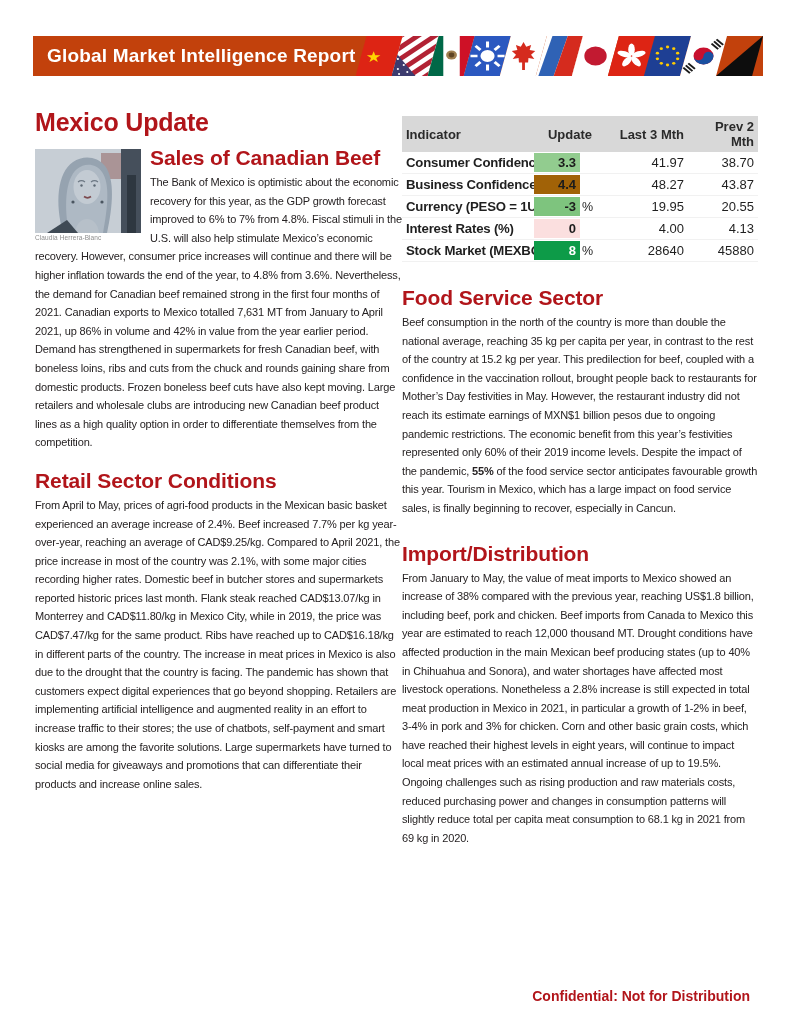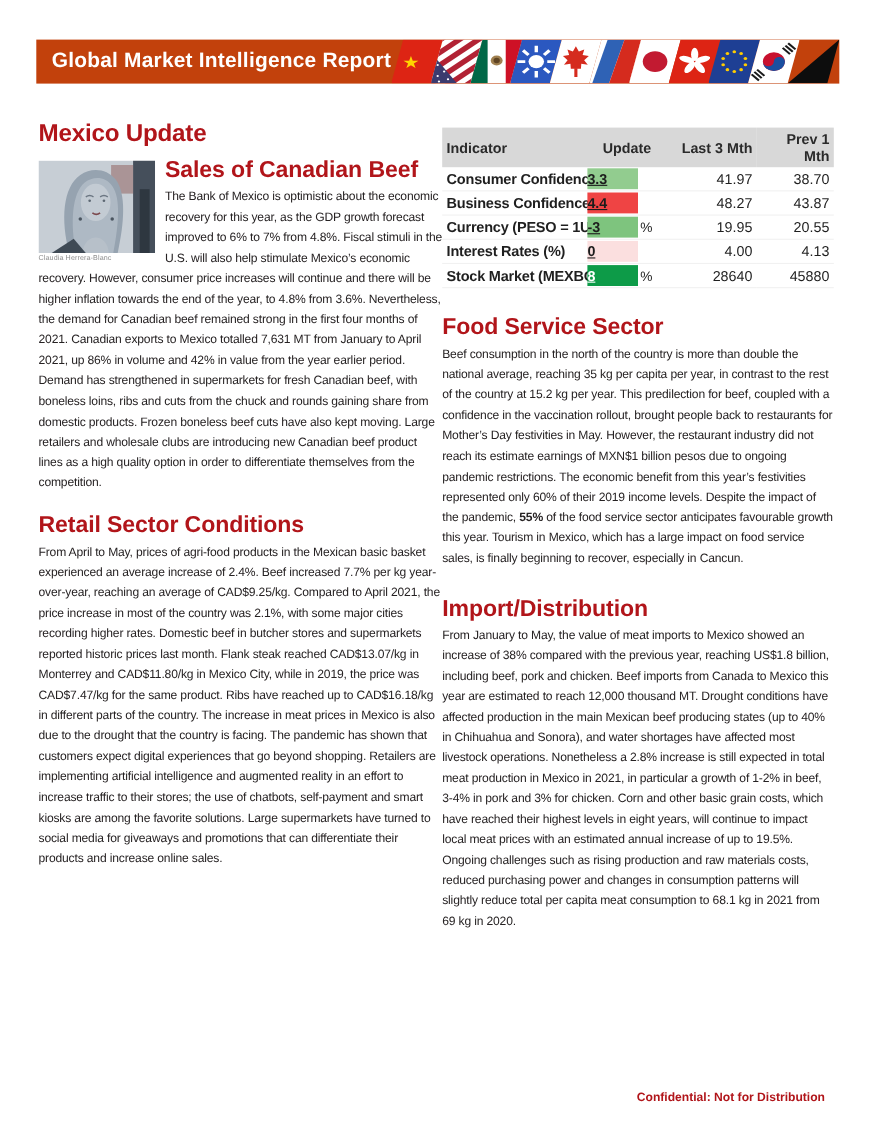--- a/index.html
+++ b/index.html
@@ -14,21 +14,21 @@
   .flagband{margin-left:auto;height:100%;width:446px;display:flex;overflow:hidden;}
   .flag{flex:1 1 auto;position:relative;margin-left:-11px;
         clip-path:polygon(11px 0,100% 0,calc(100% - 11px) 100%,0 100%);}
   .flag:first-child{margin-left:0;}
   .flag svg{position:absolute;inset:0;width:100%;height:100%;display:block;}
 
   
   .col-left{position:absolute;left:35px;top:108px;width:367px;}
   .col-right{position:absolute;left:402px;top:116px;width:356px;}
 
-  h1.pagetitle{font-size:22px;color:#b1151a;font-weight:bold;margin:0 0 9px;letter-spacing:-.2px;}
+  h1.pagetitle{font-size:25px;color:#b1151a;font-weight:bold;margin:0 0 9px;letter-spacing:-.2px;}
   h2.sechead{font-size:21px;color:#b1151a;font-weight:bold;margin:0 0 3px;letter-spacing:-.1px;}
   .col-left h2.sechead.second{margin-top:17px;}
   .col-right h2.sechead{margin-top:24px;}
   p.body{font-size:11px;line-height:18.6px;margin:0;color:#262223;letter-spacing:-.15px;}
   p.body b{font-weight:bold;}
 
   
   figure.photo{float:left;width:106px;margin:3px 9px 2px 0;padding:0;}
   .photo-img{width:106px;height:84px;display:block;}
   figcaption{font-size:6.5px;color:#8d8d8d;margin-top:1px;letter-spacing:.1px;}
@@ -38,28 +38,28 @@
   
   table.ind{width:100%;border-collapse:collapse;font-size:13px;table-layout:fixed;}
   table.ind th{background:#d8d8d8;font-weight:bold;color:#2a2a2a;padding:3px 4px;
                text-align:left;font-size:13px;}
   table.ind th.chg{text-align:center;width:72px;}
   table.ind th.num{text-align:right;}
   table.ind th.num.last{width:70px;} table.ind th.num.prev{width:62px;}
   table.ind td{padding:1px 4px;border-bottom:1px solid #f1f1f1;vertical-align:middle;}
   td.ti{font-weight:bold;color:#1f1f1f;font-size:13.2px;letter-spacing:-.2px;white-space:nowrap;}
   td.tc{padding:1px 0;white-space:nowrap;}
-  .chip{display:inline-block;width:46px;text-align:left;padding:2px 4px 2px 0;
-        font-weight:bold;box-sizing:border-box;font-size:13px;text-decoration:underline;}
+  .chip{display:inline-block;width:46px;text-align:right;padding:2px 4px 2px 0;
+        font-weight:bold;box-sizing:border-box;font-size:13px;}
   .sfx{font-size:12.5px;color:#1f1f1f;padding-left:2px;}
   td.tn{text-align:right;color:#1f1f1f;}
 
   
   .footer{position:absolute;right:46px;bottom:26px;color:#b1151a;
-          font-weight:bold;font-size:11px;margin-top:20px;}
+          font-weight:bold;font-size:14px;margin-top:20px;}
 </style>
 </head>
 <body>
 
 <div class="page">
 
   <header class="topbar">
     <span class="topbar-title">Global Market Intelligence Report</span>
     <div class="flagband" id="flagband">
         <div class="flag">
@@ -213,33 +213,33 @@
     </div>
   </section>
 
   <section class="col-right">
     <table class="ind">
       <thead>
         <tr>
           <th>Indicator</th>
           <th class="chg">Update</th>
           <th class="num last">Last 3 Mth</th>
-          <th class="num prev">Prev 1 Mth</th>
+          <th class="num prev">Prev 2 Mth</th>
         </tr>
       </thead>
       <tbody id="table-body">
           <tr>
             <td class="ti">Consumer Confidence</td>
             <td class="tc"><span class="chip" style="background:#92cc8f;color:#1c1c1c">3.3</span><span class="sfx"></span></td>
             <td class="tn">41.97</td>
             <td class="tn">38.70</td>
           </tr>
           <tr>
             <td class="ti">Business Confidence</td>
-            <td class="tc"><span class="chip" style="background:#ef4444;color:#1c1c1c">4.4</span><span class="sfx"></span></td>
+            <td class="tc"><span class="chip" style="background:#a16207;color:#1c1c1c">4.4</span><span class="sfx"></span></td>
             <td class="tn">48.27</td>
             <td class="tn">43.87</td>
           </tr>
           <tr>
             <td class="ti">Currency (PESO = 1US$)</td>
             <td class="tc"><span class="chip" style="background:#7ec47e;color:#1c1c1c">-3</span><span class="sfx">%</span></td>
             <td class="tn">19.95</td>
             <td class="tn">20.55</td>
           </tr>
           <tr>

